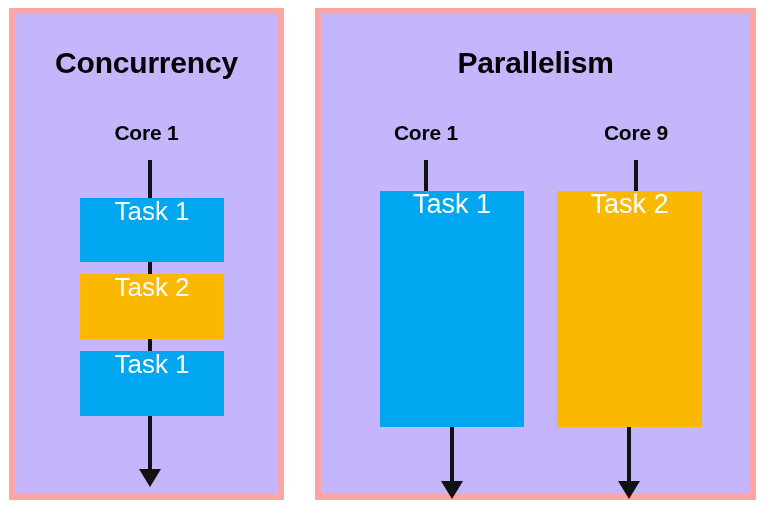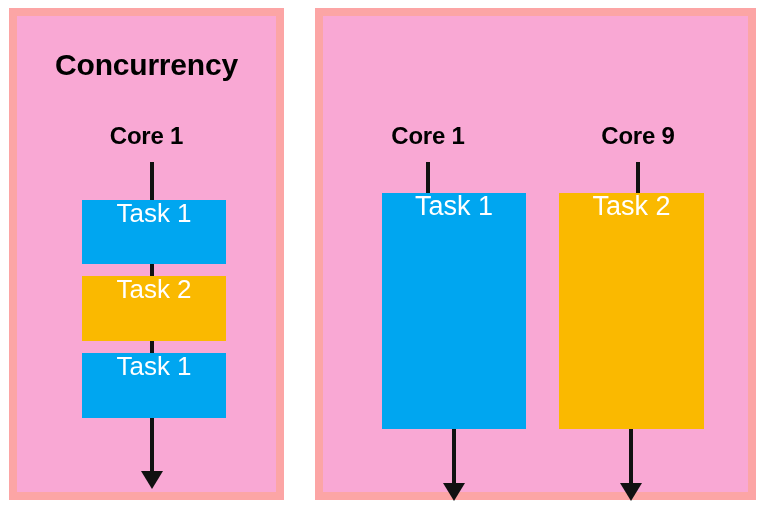--- a/index.html
+++ b/index.html
@@ -14,22 +14,22 @@
     position: relative;
     width: 768px;
     height: 508px;
     background: #ffffff;
     overflow: hidden;
   }
 
   
   .panel {
     position: absolute;
-    background: #f9a8d4;
-    border: 8px solid #fca5a5;
+    background: #c4b5fd;
+    border: 6px solid #fca5a5;
     box-sizing: border-box;
   }
   #panel-concurrency {
     left: 9px;
     top: 8px;
     width: 275px;
     height: 492px;
   }
   #panel-parallelism {
     left: 315px;
@@ -49,21 +49,21 @@
     color: #000000;
     letter-spacing: -0.2px;
     line-height: 1;
     white-space: nowrap;
   }
   #panel-concurrency .panel-title { top: 34px; }
   #panel-parallelism .panel-title { top: 34px; }
 
   .core-label {
     position: absolute;
-    font-size: 24px;
+    font-size: 21px;
     font-weight: bold;
     color: #000000;
     line-height: 1;
     text-align: center;
     white-space: nowrap;
     letter-spacing: -0.2px;
   }
 
   
   .stem {
@@ -122,20 +122,21 @@
     <div class="task-box" style="left:65px; top:337px; width:144px; height:65px; background:#00A6F0;">
       <span>Task 1</span>
     </div>
 
     <div class="stem" style="left:133px; top:402px; height:55px;"></div>
     <div class="arrow-head" style="left:124px; top:455px;"></div>
   </div>
 
   <div class="panel" id="panel-parallelism">
 
+    <div class="panel-title">Parallelism</div>
 
     <div class="core-label" style="left:33px; width:144px; top:108px;">Core 1</div>
 
     <div class="stem" style="left:103px; top:146px; height:38px;"></div>
 
     <div class="task-box big" style="left:59px; top:177px; width:144px; height:236px; background:#00A6F0;">
       <span>Task 1</span>
     </div>
 
     <div class="stem" style="left:129px; top:413px; height:56px;"></div>

